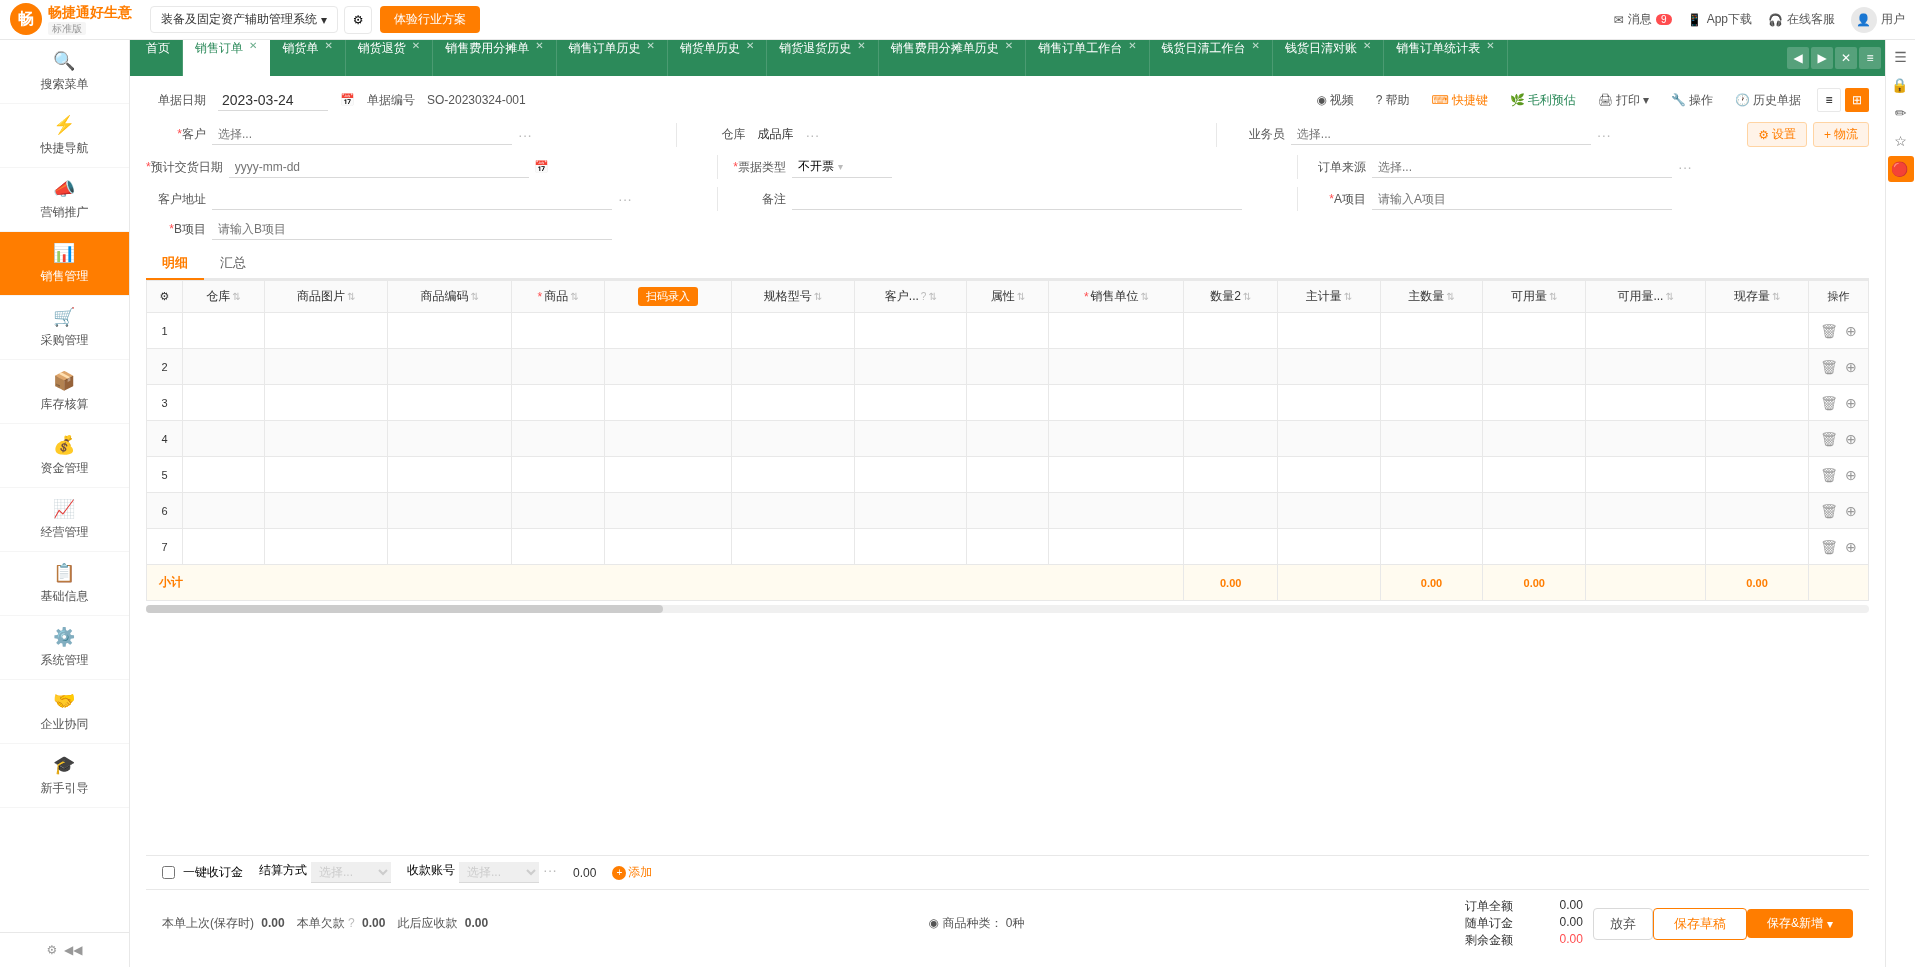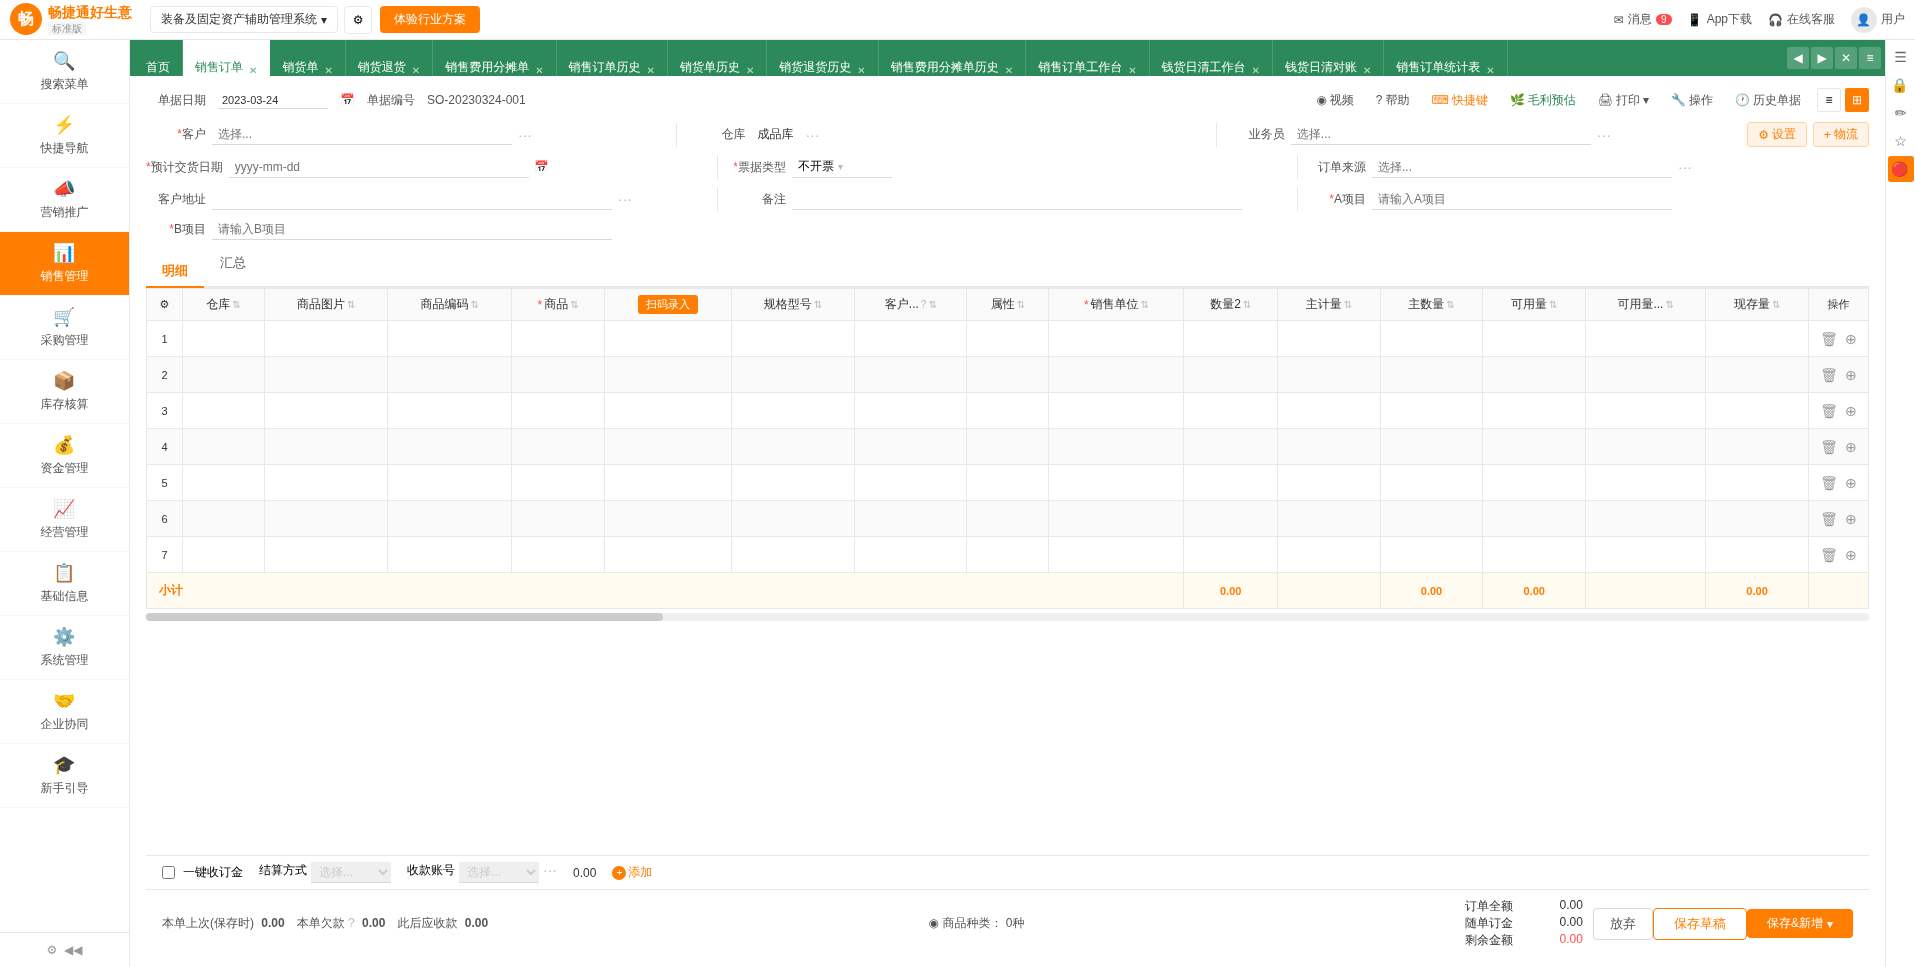--- a/index.html
+++ b/index.html
@@ -150,21 +150,21 @@
       display: flex;
       align-items: center;
       height: 36px;
       padding: 0 4px;
       overflow: hidden;
     }
     .nav-tab {
       padding: 0 12px;
       height: 36px;
       display: flex;
-      align-items: flex-end;
+      align-items: flex-start;
       gap: 4px;
       color: #fff;
       cursor: pointer;
       white-space: nowrap;
       font-size: 12px;
       border-right: 1px solid rgba(255,255,255,0.15);
     }
     .nav-tab.active {
       background: #fff;
       color: #2c8a5a;
@@ -328,21 +328,20 @@
       cursor: pointer;
       color: #555;
       font-size: 13px;
       border-bottom: 2px solid transparent;
       margin-bottom: -2px;
     }
     .detail-tab.active {
       color: #ff7d00;
       border-bottom-color: #ff7d00;
       font-weight: bold;
-      margin-top: 8px;
     }
 
     
     .data-table-wrapper {
       flex: 1;
       overflow: auto;
       position: relative;
     }
     .data-table {
       width: 100%;
@@ -674,21 +673,21 @@
           <div class="nav-arrow-btn">✕</div>
           <div class="nav-arrow-btn">≡</div>
         </div>
       </div>
 
       <div class="form-container">
 
         <div class="toolbar-row">
           <div class="toolbar-left">
             <span class="field-label">单据日期</span>
-            <input class="date-input" type="text" value="2023-03-24" style="font-size: 11px; color: rgb(51, 51, 51); border-top: none; border-right: none; border-left: none; border-image: initial; border-bottom: 1px solid rgb(217, 217, 217); padding: 2px 4px; outline: none;">
+            <input class="date-input" type="text" value="2023-03-24" style="font-size: 14px; color: rgb(51, 51, 51); border-top: none; border-right: none; border-left: none; border-image: initial; border-bottom: 1px solid rgb(217, 217, 217); padding: 2px 4px; outline: none;">
             <span style="color:#bbb;cursor:pointer;">📅</span>
             <span class="doc-num">单据编号</span>
             <span style="color:#555;">SO-20230324-001</span>
           </div>
           <div class="toolbar-right">
             <div class="toolbar-btn">
               <span>◉</span>
               <span>视频</span>
             </div>
             <div class="toolbar-btn">

